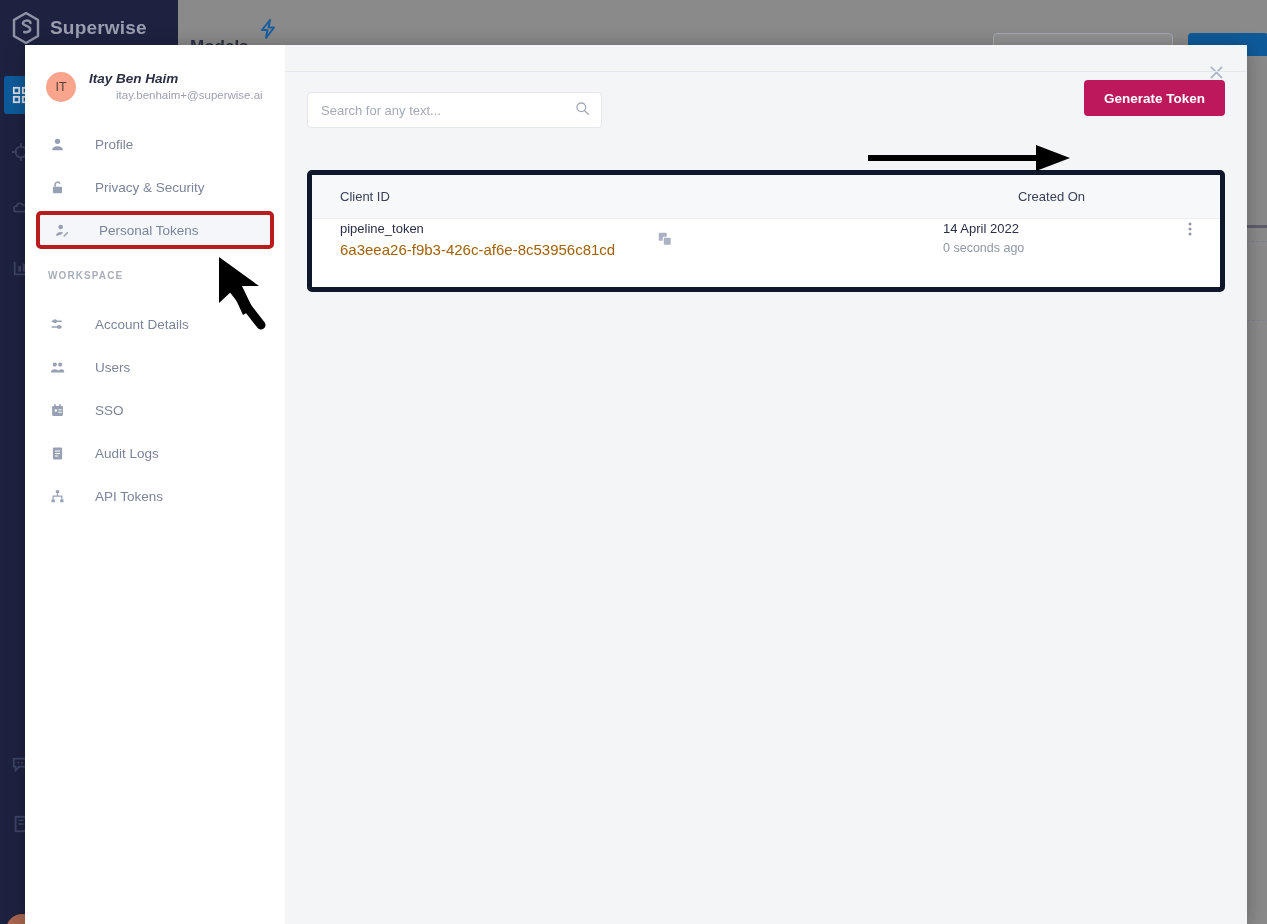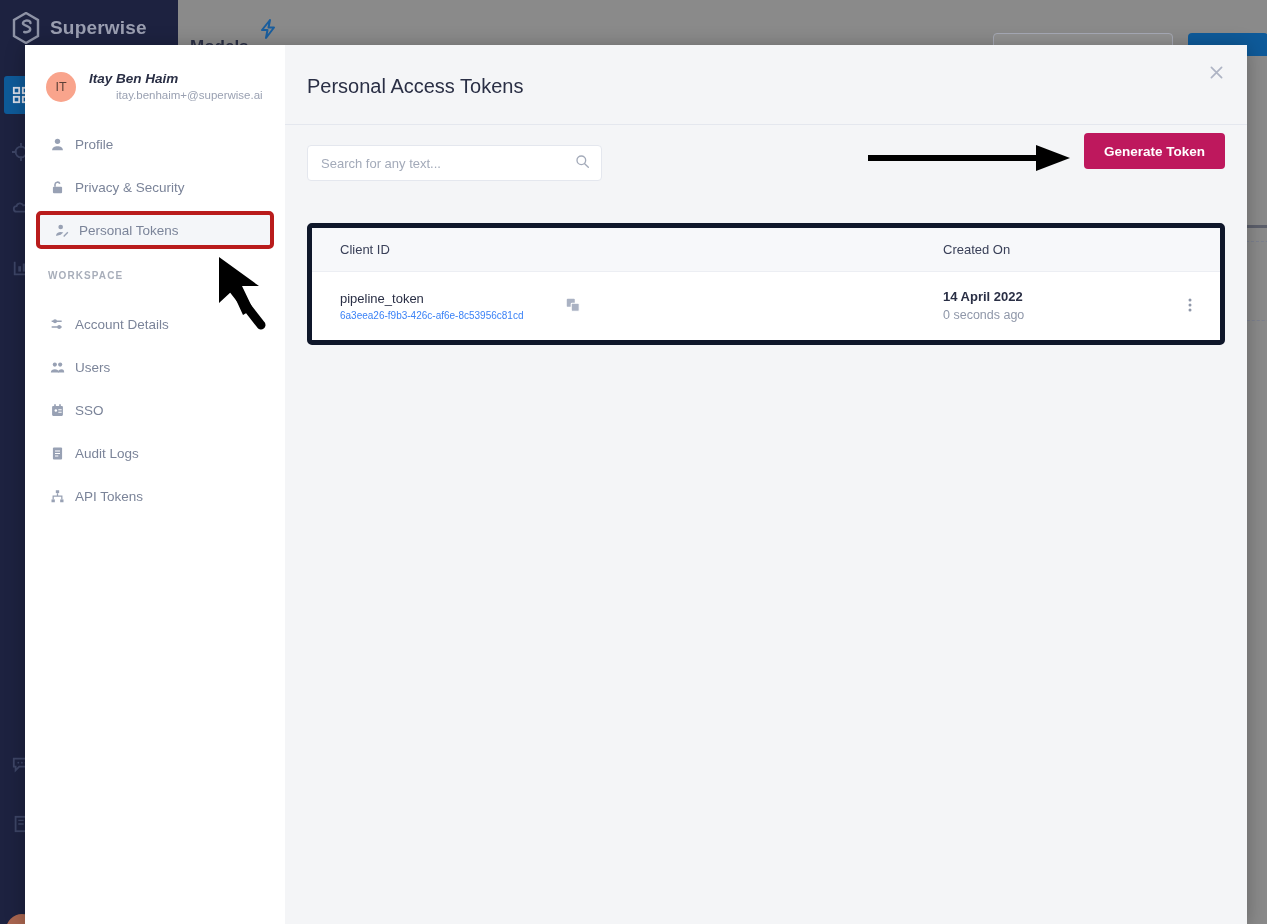--- a/index.html
+++ b/index.html
@@ -95,21 +95,21 @@
   .avatar {
     width: 30px; height: 30px; border-radius: 50%; background: #f9a48c;
     color: #5d4038; font-size: 12.5px; font-weight: 500;
     display: flex; align-items: center; justify-content: center; flex: 0 0 auto;
   }
   .user-name { font-size: 13.5px; font-weight: bold; color: #2a2f45; line-height: 1.35; font-style: italic; }
   .user-mail { font-size: 11.5px; color: #9aa1b2; line-height: 1.35; margin-left: 27px; }
 
   .nav { margin-top: 18px; padding: 0 11px; }
   .nav-item {
-    display: flex; align-items: center; gap: 9px;
+    display: flex; align-items: center; gap: 29px;
     height: 38px; padding-left: 12px; border-radius: 5px;
     color: #7b8499; font-size: 13.5px; cursor: pointer; margin-bottom: 5px;
   }
   .nav-item.active { background: #f4f6f9; border: 4px solid #b91c1c; }
   .nav-icon { width: 18px; height: 18px; display: flex; align-items: center; justify-content: center; flex: 0 0 18px; color: #98a1b4; }
   .nav-section {
     font-size: 10px; color: #a8aeba; letter-spacing: 1.1px;
     font-weight: bold; padding: 16px 0 10px 12px;
   }
   .nav-gap { height: 14px; }
@@ -137,29 +137,29 @@
     cursor: pointer; font-family: "Liberation Sans", sans-serif;
   }
 
   .table {
     margin: 42px 22px 0 22px; background: #ffffff;
     border: 5px solid #0f172a; border-radius: 5px; overflow: hidden;
   }
   .thead { display: flex; background: #f7f8fa; height: 44px; align-items: center; border-bottom: 1px solid #eceef3; }
   .th { font-size: 13px; color: #3a4058; }
   .th.c1 { flex: 0 0 605px; padding-left: 28px; }
-  .th.c2 { flex: 1 1 auto; padding-left: 26px; }
-  .trow { display: flex; height: 68px; align-items: center; }
+  .th.c2 { flex: 1 1 auto; padding-left: 26px; text-align: center; }
+  .trow { display: flex; height: 68px; align-items: flex-start; }
   .td.c1 { flex: 0 0 605px; padding-left: 28px; display: flex; align-items: center; }
   .td.c2 { flex: 1 1 auto; padding-left: 26px; }
   .td.c3 { flex: 0 0 60px; display: flex; align-items: center; justify-content: center; }
   .tok-name { font-size: 13px; color: #2a2f45; line-height: 1.5; }
-  .tok-id { font-size: 10px; color: #3b82f6; line-height: 1.5; }
+  .tok-id { font-size: 15px; color: #a16207; line-height: 1.5; }
   .copy-btn { margin-left: 42px; width: 18px; height: 18px; cursor: pointer; color: #aab2c3; }
-  .date-main { font-size: 13px; color: #2a2f45; font-weight: bold; line-height: 1.5; }
+  .date-main { font-size: 13px; color: #2a2f45; font-weight: normal; line-height: 1.5; }
   .date-rel { font-size: 12.5px; color: #8f97a9; line-height: 1.5; }
   .kebab { color: #8f97a9; font-size: 16px; letter-spacing: 0; cursor: pointer; line-height: 1; }
 
   
   .ann { position: absolute; pointer-events: none; }
   .ann-arrow { left: 866px; top: 142px; }
   .ann-cursor { left: 213px; top: 253px; }
 </style>
 </head>
 <body>
@@ -348,21 +348,20 @@
                 <path d="M9 5 V8.5 M3.8 12.5 V8.5 H14.2 V12.5" fill="none" stroke="currentColor" stroke-width="1.5"></path>
               </svg>
           </span>
           <span>API Tokens</span>
         </div>
 
       </div>
     </div>
 
     <div class="m-main">
-      <div class="m-title">Personal Access Tokens</div>
       <div class="m-divider"></div>
 
       <div class="toolbar">
         <div class="search-wrap">
           <input class="search-input" type="text" placeholder="Search for any text..." style="">
           <span>
             <svg viewBox="0 0 18 18" width="15" height="15">
                 <circle cx="7.6" cy="7.6" r="5.2" fill="none" stroke="#a3aab9" stroke-width="1.6"></circle>
                 <path d="M11.6 11.6 L16 16" stroke="#a3aab9" stroke-width="1.6" stroke-linecap="round"></path>
               </svg>

